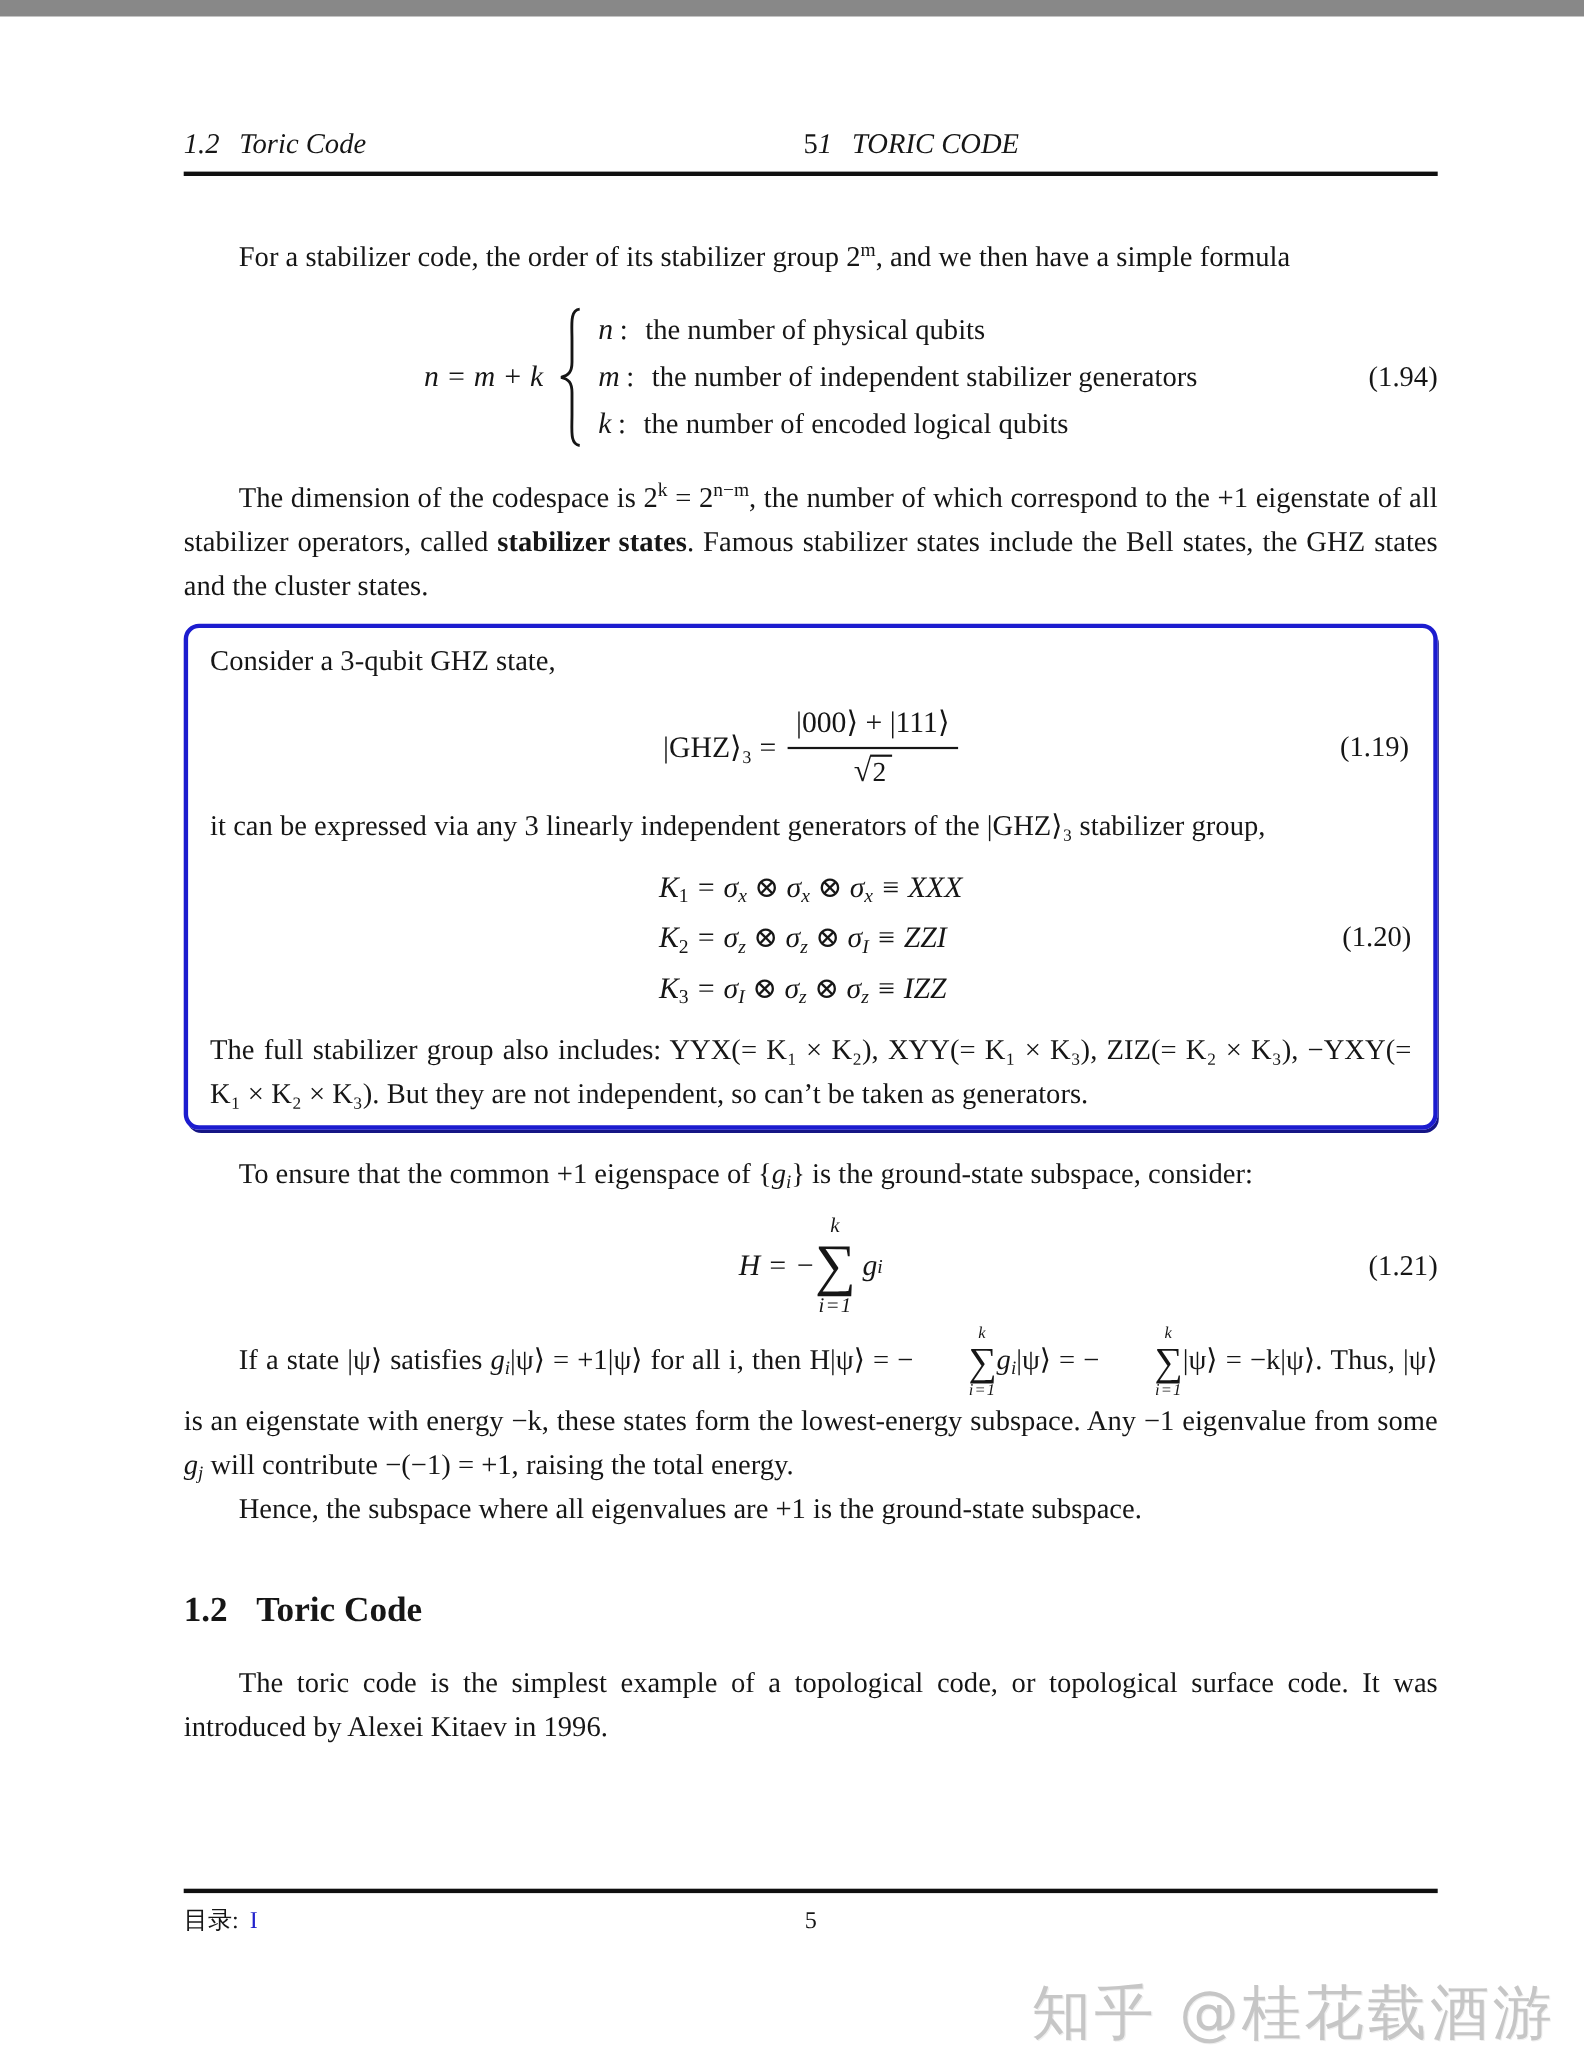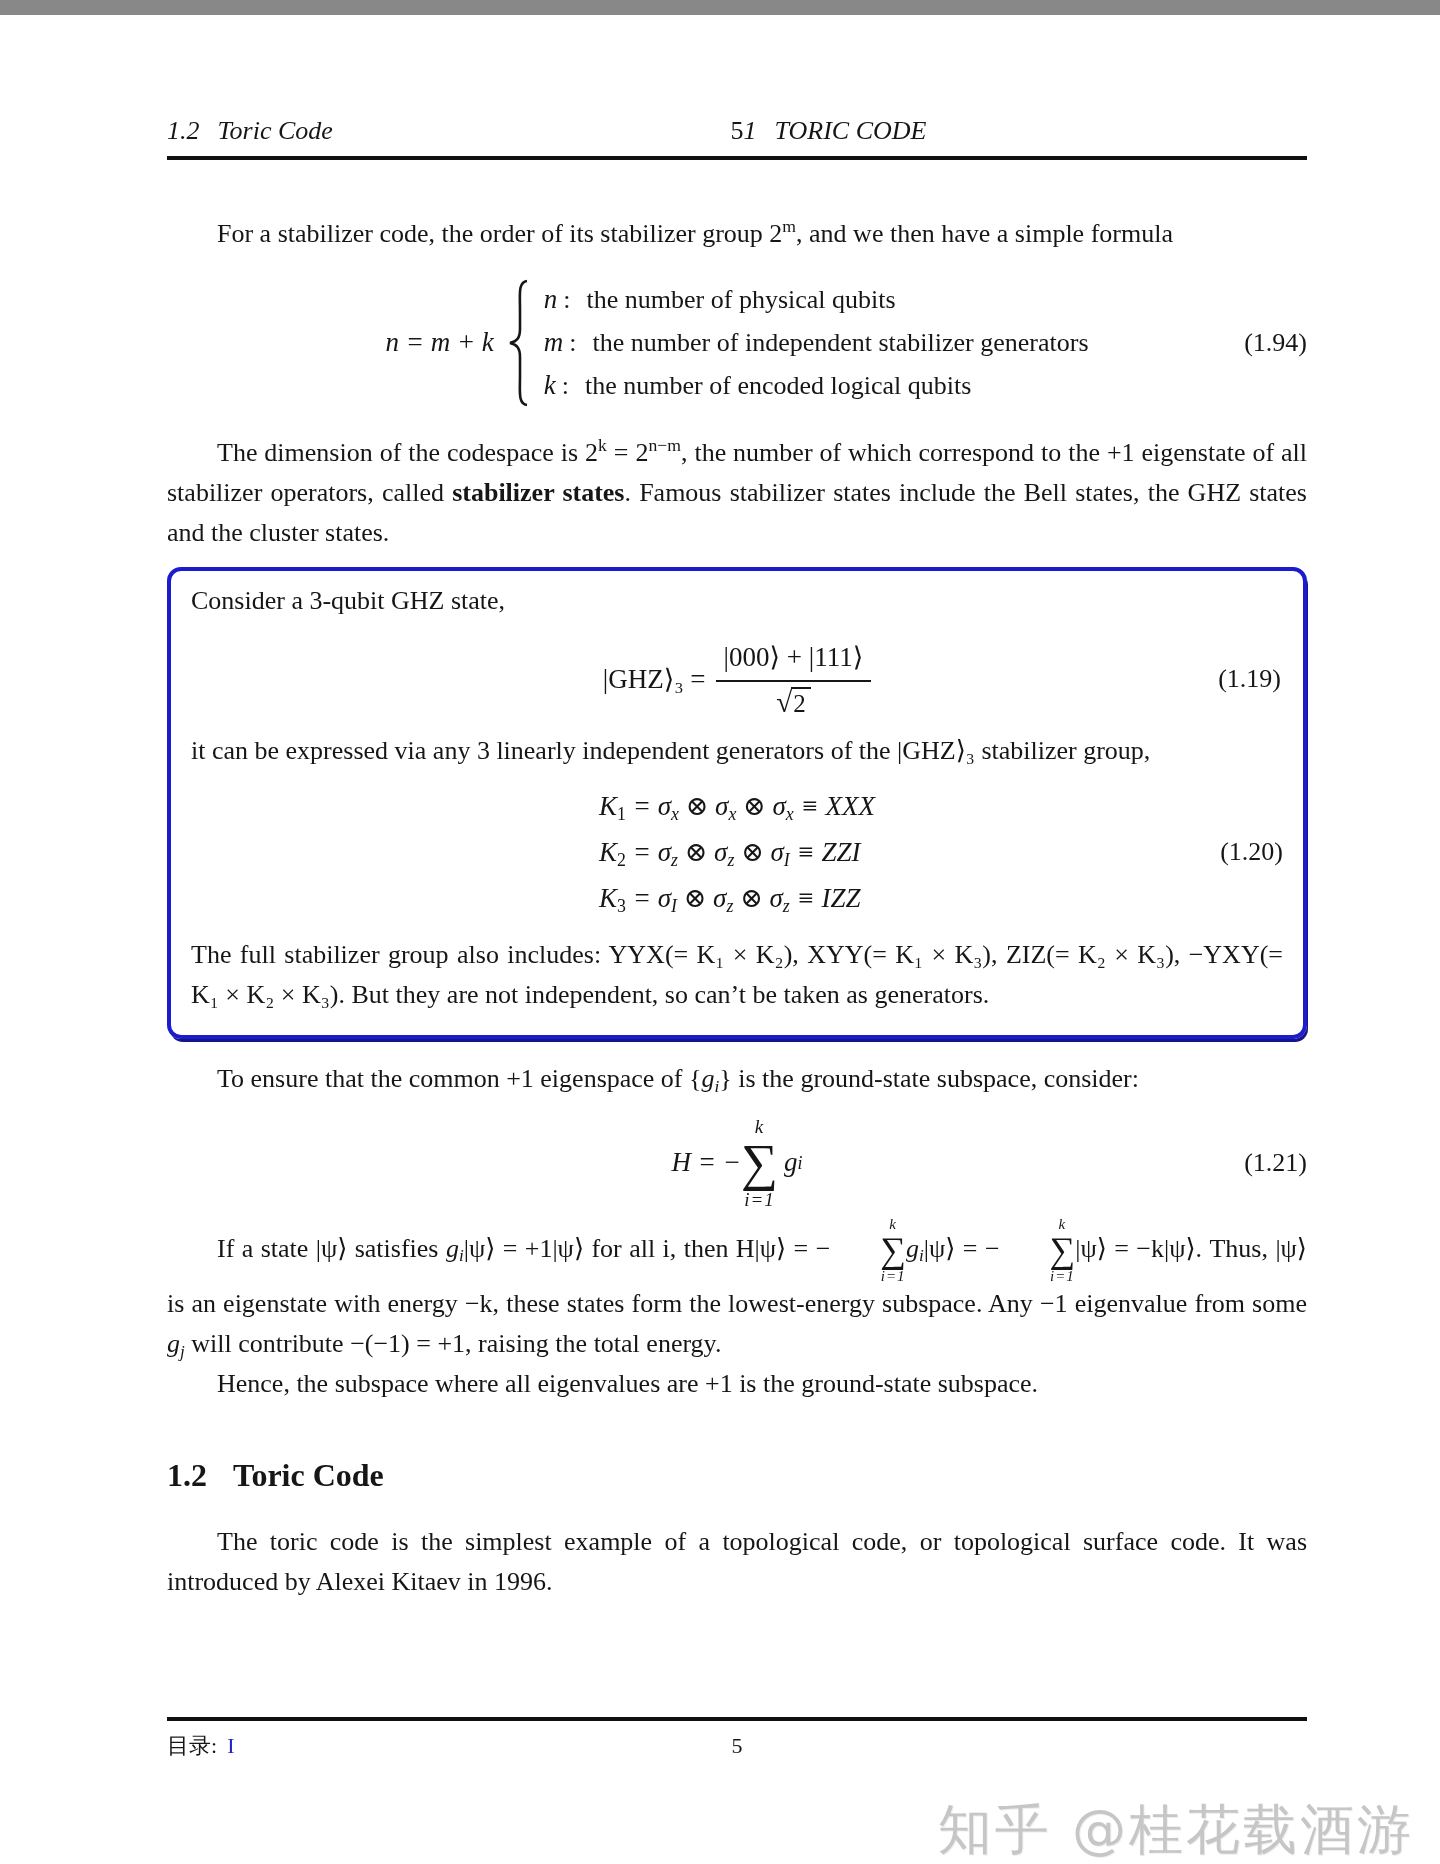--- a/index.html
+++ b/index.html
@@ -33,26 +33,26 @@
   .eq118 .lhs{ font-style:italic; margin-right:12px; }
   .brace{ margin-right:14px; }
   .cases{ display:flex; flex-direction:column; }
   .case-row{ line-height:43px; font-size:26px; }
   .case-row .var{ font-style:italic; font-size:27px; }
   .case-row .colon{ margin-left:6px; }
   .case-row .desc{ margin-left:16px; }
   
   .bluebox{
     margin-top:14px; border:4px solid #1c1ccf; border-radius:14px;
-    padding:10px 20px 20px 20px; box-shadow:2px 4px 0 -1px #151585;
+    padding:10px 20px 8px 20px; box-shadow:2px 4px 0 -1px #151585;
   }
   .eq119{ margin-top:16px; height:84px; }
   .eq119 .eqnum{ right:2px; }
   .frac{ display:inline-flex; flex-direction:column; align-items:center; vertical-align:middle; margin-left:10px; }
-  .frac .num{ border-bottom:2.5px solid #161616; padding:0 8px 7px 8px;font-family:Liberation Serif, serif; }
+  .frac .num{ border-bottom:2.5px solid #161616; padding:0 8px 7px 8px; }
   .frac .den{ padding-top:5px; display:inline-flex; align-items:flex-start; }
   .sqrtsym{ font-size:29px; line-height:1.05; }
   .sqrtarg{ border-top:2.5px solid #161616; margin-left:-1px; padding:1px 5px 0 2px; font-size:25px; }
   .eq120{ margin-top:12px; }
   .eq120 .rows{ display:flex; flex-direction:column; align-items:flex-start; font-style:italic; }
   .eq120 .row{ line-height:46px; }
   .boxpara{ margin-top:14px; }
   .eq121{ margin-top:18px; margin-bottom:6px; }
   .eq121 .lhs{ font-style:italic; }
   .sum{ display:inline-flex; flex-direction:column; align-items:center; vertical-align:middle; line-height:1; }

